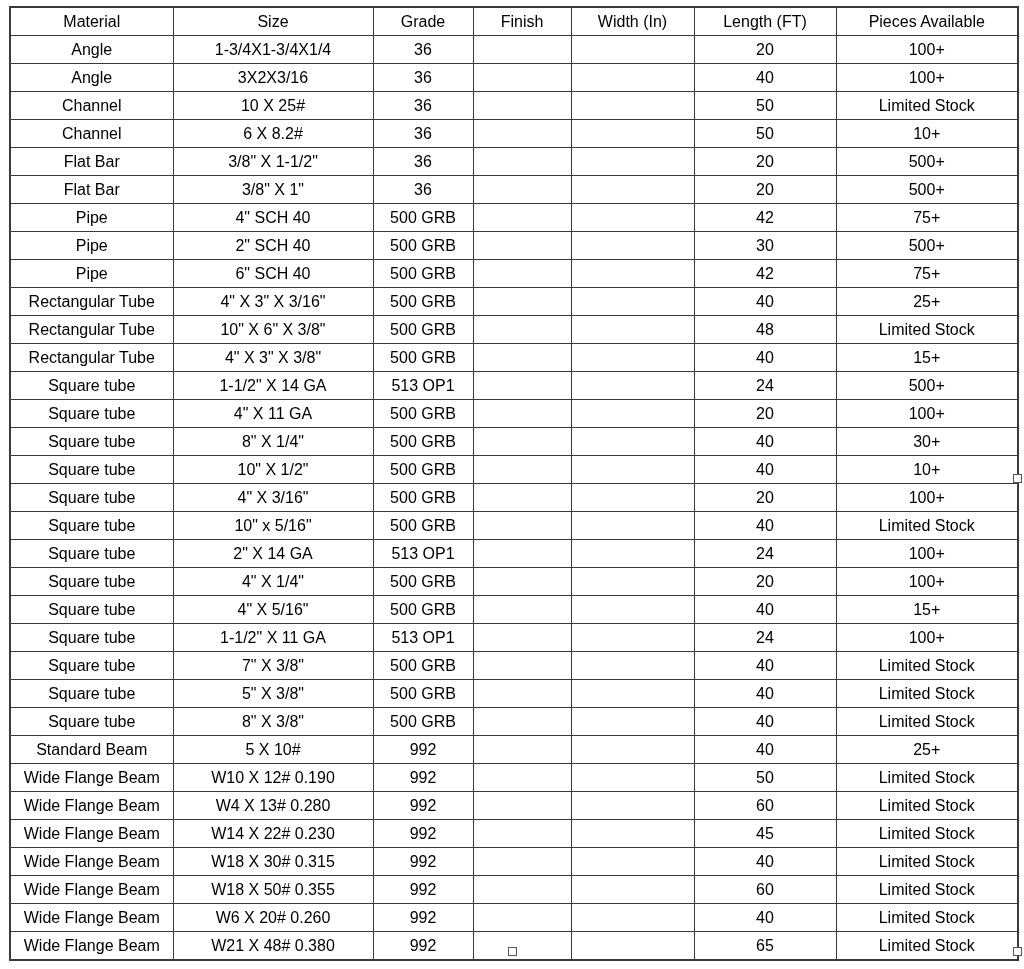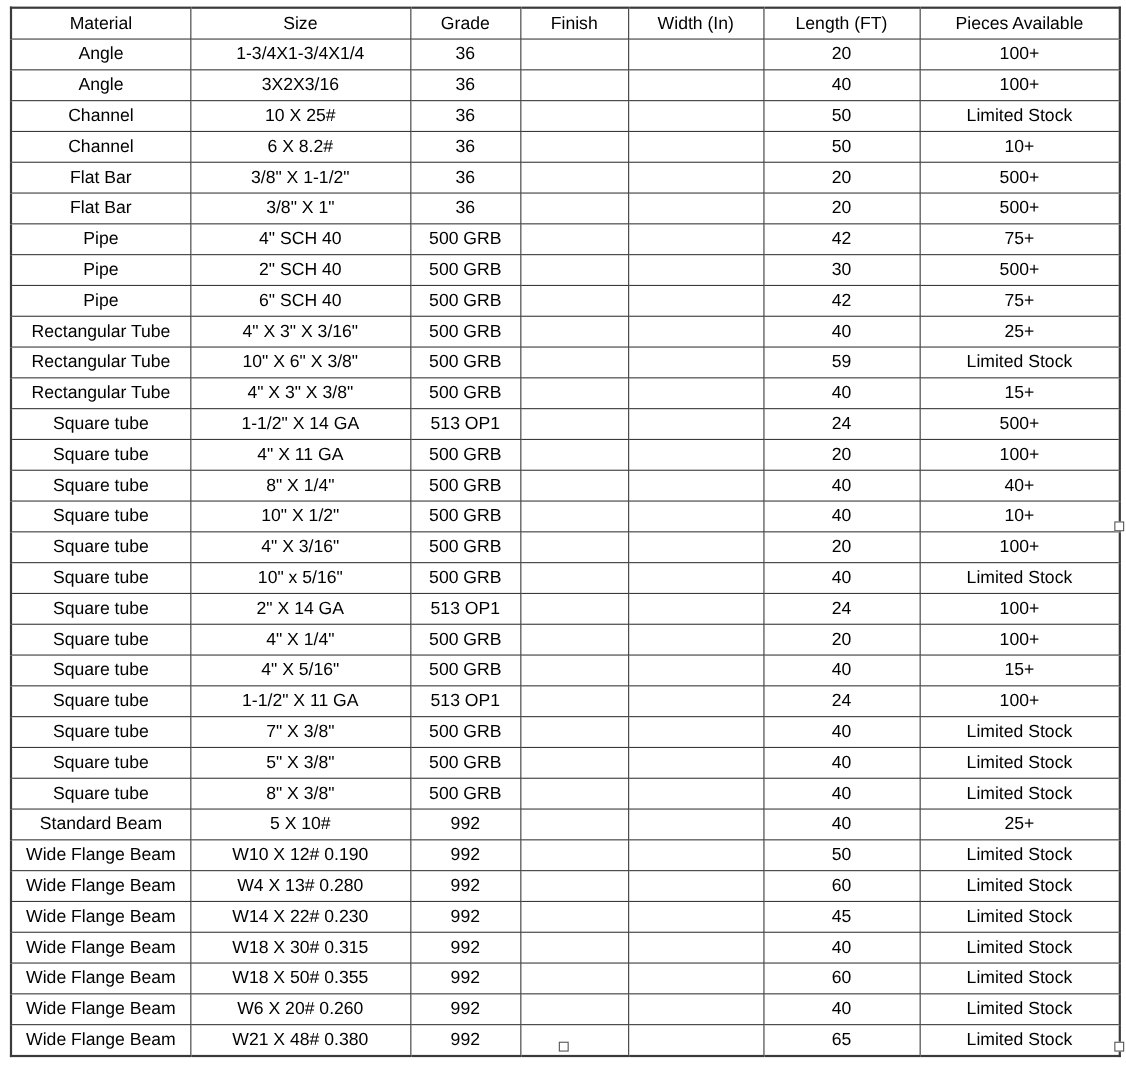--- a/index.html
+++ b/index.html
@@ -212,21 +212,21 @@
           <td class="cell-empty"></td>
           <td>40</td>
           <td>25+</td>
         </tr>
         <tr>
           <td>Rectangular Tube</td>
           <td>10" X 6" X 3/8"</td>
           <td>500 GRB</td>
           <td class="cell-empty"></td>
           <td class="cell-empty"></td>
-          <td>59</td>
+          <td>48</td>
           <td>Limited Stock</td>
         </tr>
         <tr>
           <td>Rectangular Tube</td>
           <td>4" X 3" X 3/8"</td>
           <td>500 GRB</td>
           <td class="cell-empty"></td>
           <td class="cell-empty"></td>
           <td>40</td>
           <td>15+</td>
@@ -249,21 +249,21 @@
           <td>20</td>
           <td>100+</td>
         </tr>
         <tr>
           <td>Square tube</td>
           <td>8" X 1/4"</td>
           <td>500 GRB</td>
           <td class="cell-empty"></td>
           <td class="cell-empty"></td>
           <td>40</td>
-          <td>40+</td>
+          <td>30+</td>
         </tr>
         <tr>
           <td>Square tube</td>
           <td>10" X 1/2"</td>
           <td>500 GRB</td>
           <td class="cell-empty"></td>
           <td class="cell-empty"></td>
           <td>40</td>
           <td>10+</td>
         </tr>

